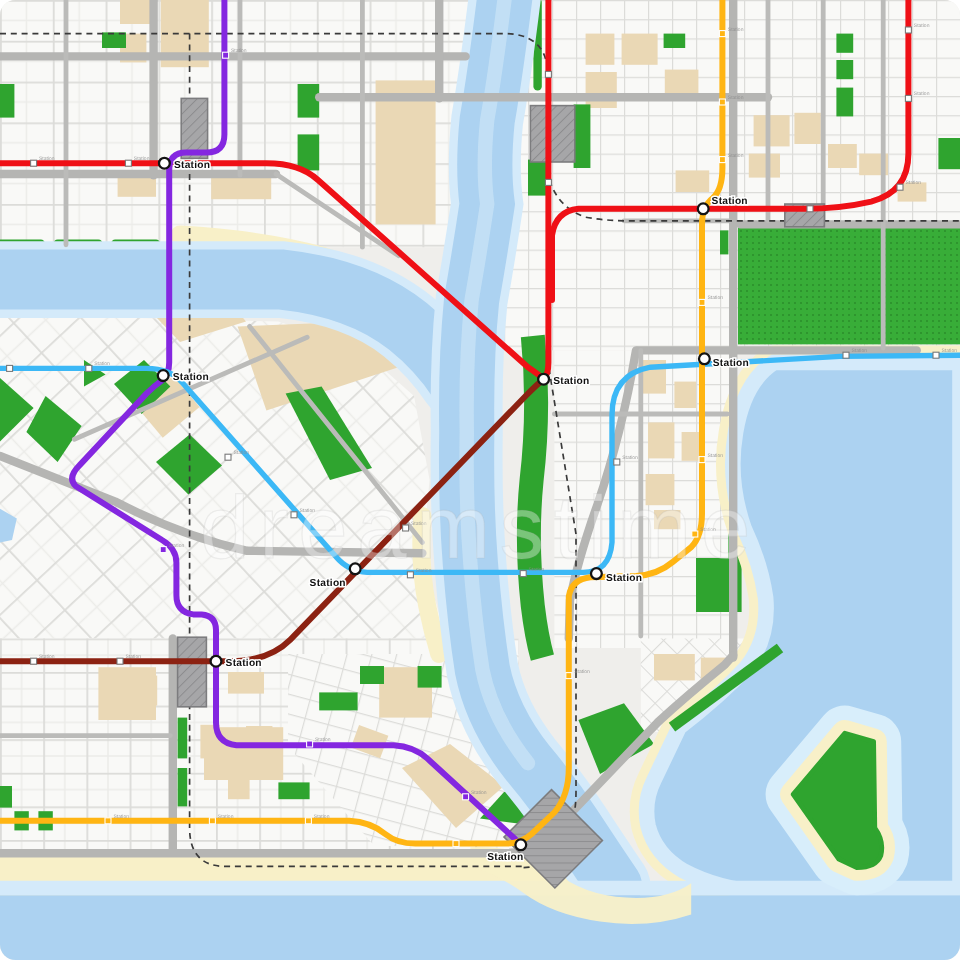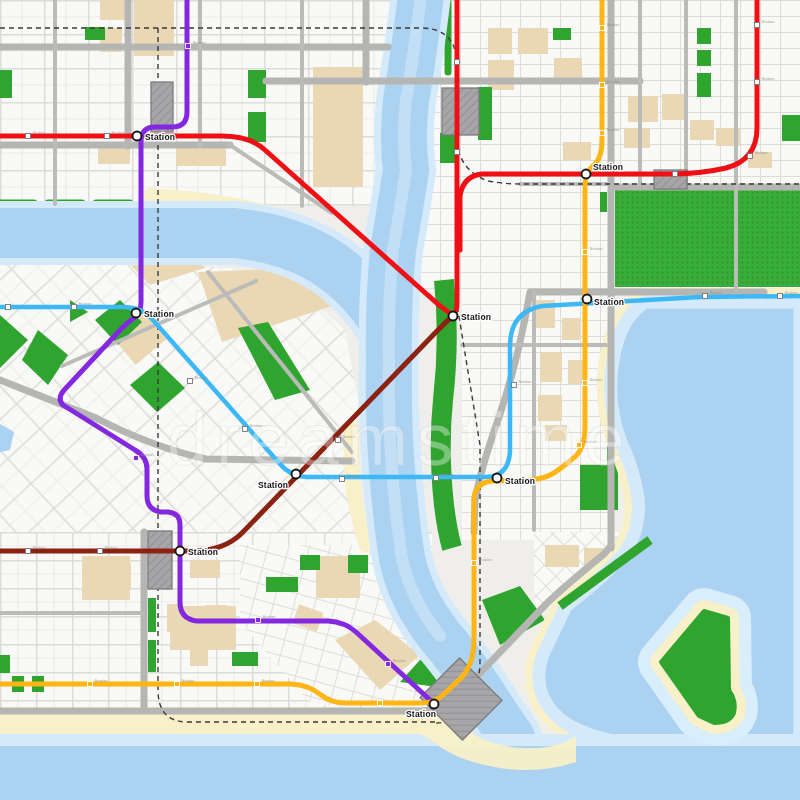--- a/index.html
+++ b/index.html
@@ -1,16 +1,16 @@
 <!DOCTYPE html>
 <html><head>
 <meta charset="utf-8">
 <style>
   html,body{margin:0;padding:0;background:#fff;}
-  #stage{width:800px;height:800px;position:relative;overflow:hidden;font-family:"Liberation Sans",sans-serif;}
+  #stage{width:800px;height:800px;position:relative;overflow:hidden;font-family:"Liberation Sans",sans-serif;border-radius:13px;}
   svg{display:block;}
   text{font-family:"Liberation Sans",sans-serif;}
   .station-label{font-size:8.5px;font-weight:700;fill:#101010;stroke:#ffffff;stroke-width:2.4px;paint-order:stroke;letter-spacing:.2px;}
   .micro-label{font-size:4.2px;fill:#8b8b8b;opacity:.8;}
   .watermark{font-size:74px;letter-spacing:8px;fill:rgba(255,255,255,0.36);stroke:rgba(170,170,170,0.18);stroke-width:1px;}
 </style>
 </head>
 <body>
 
 <div id="stage">

